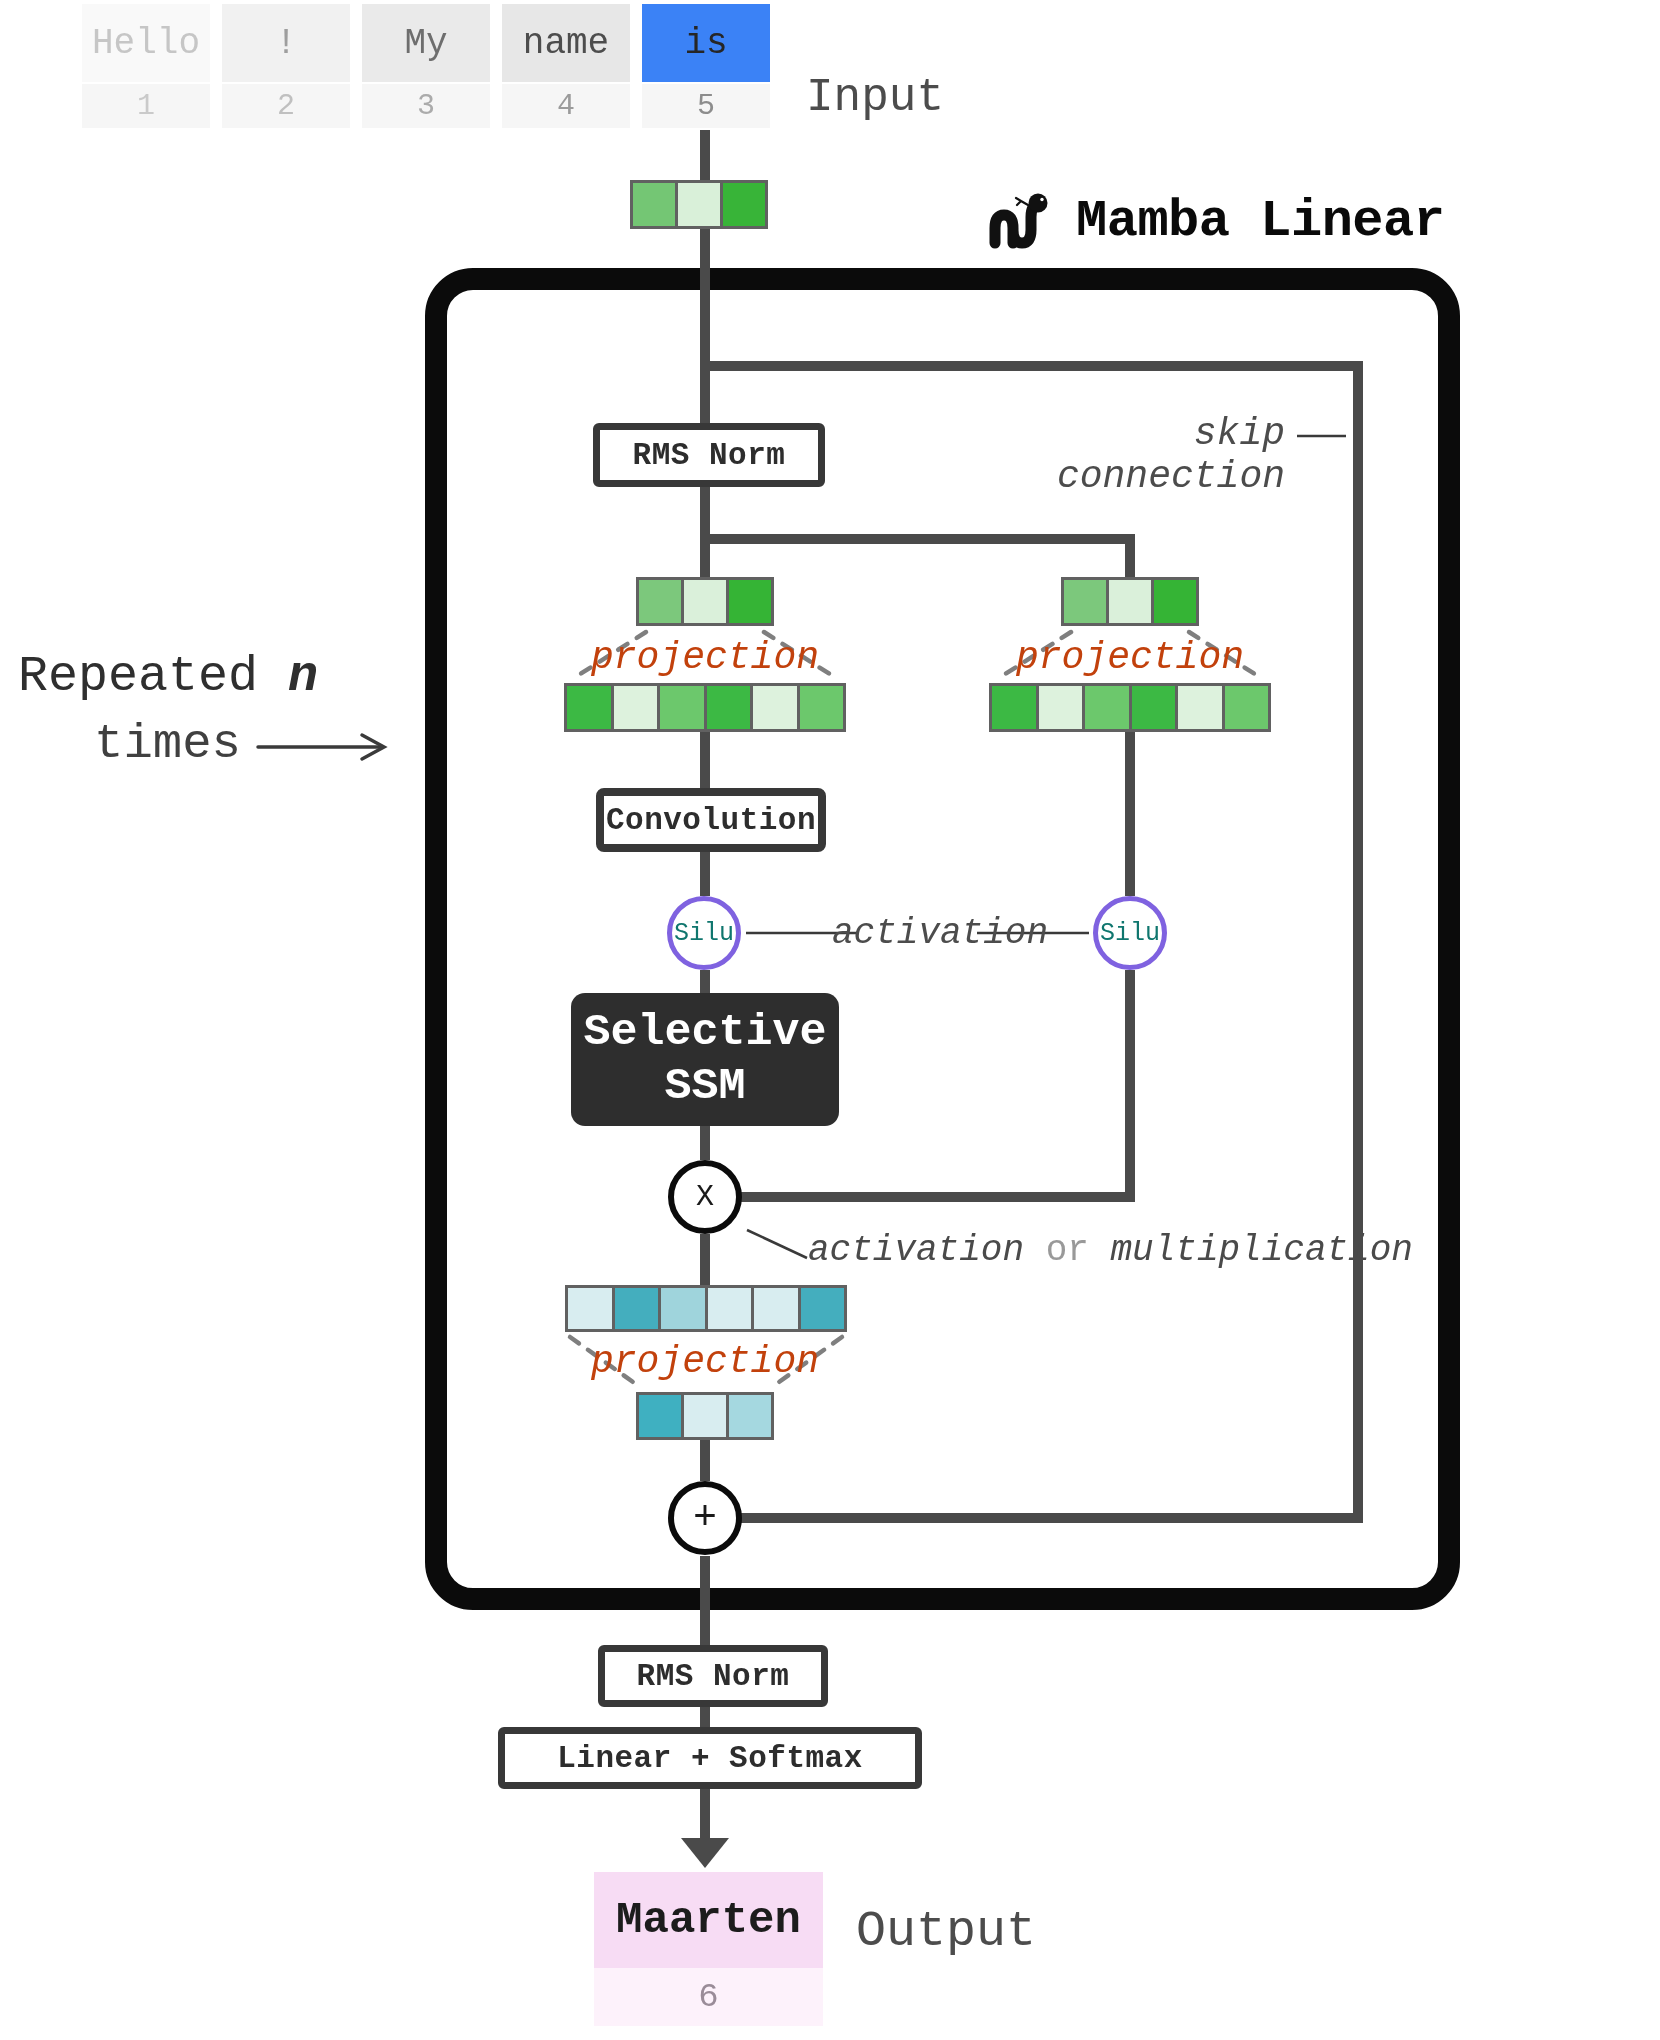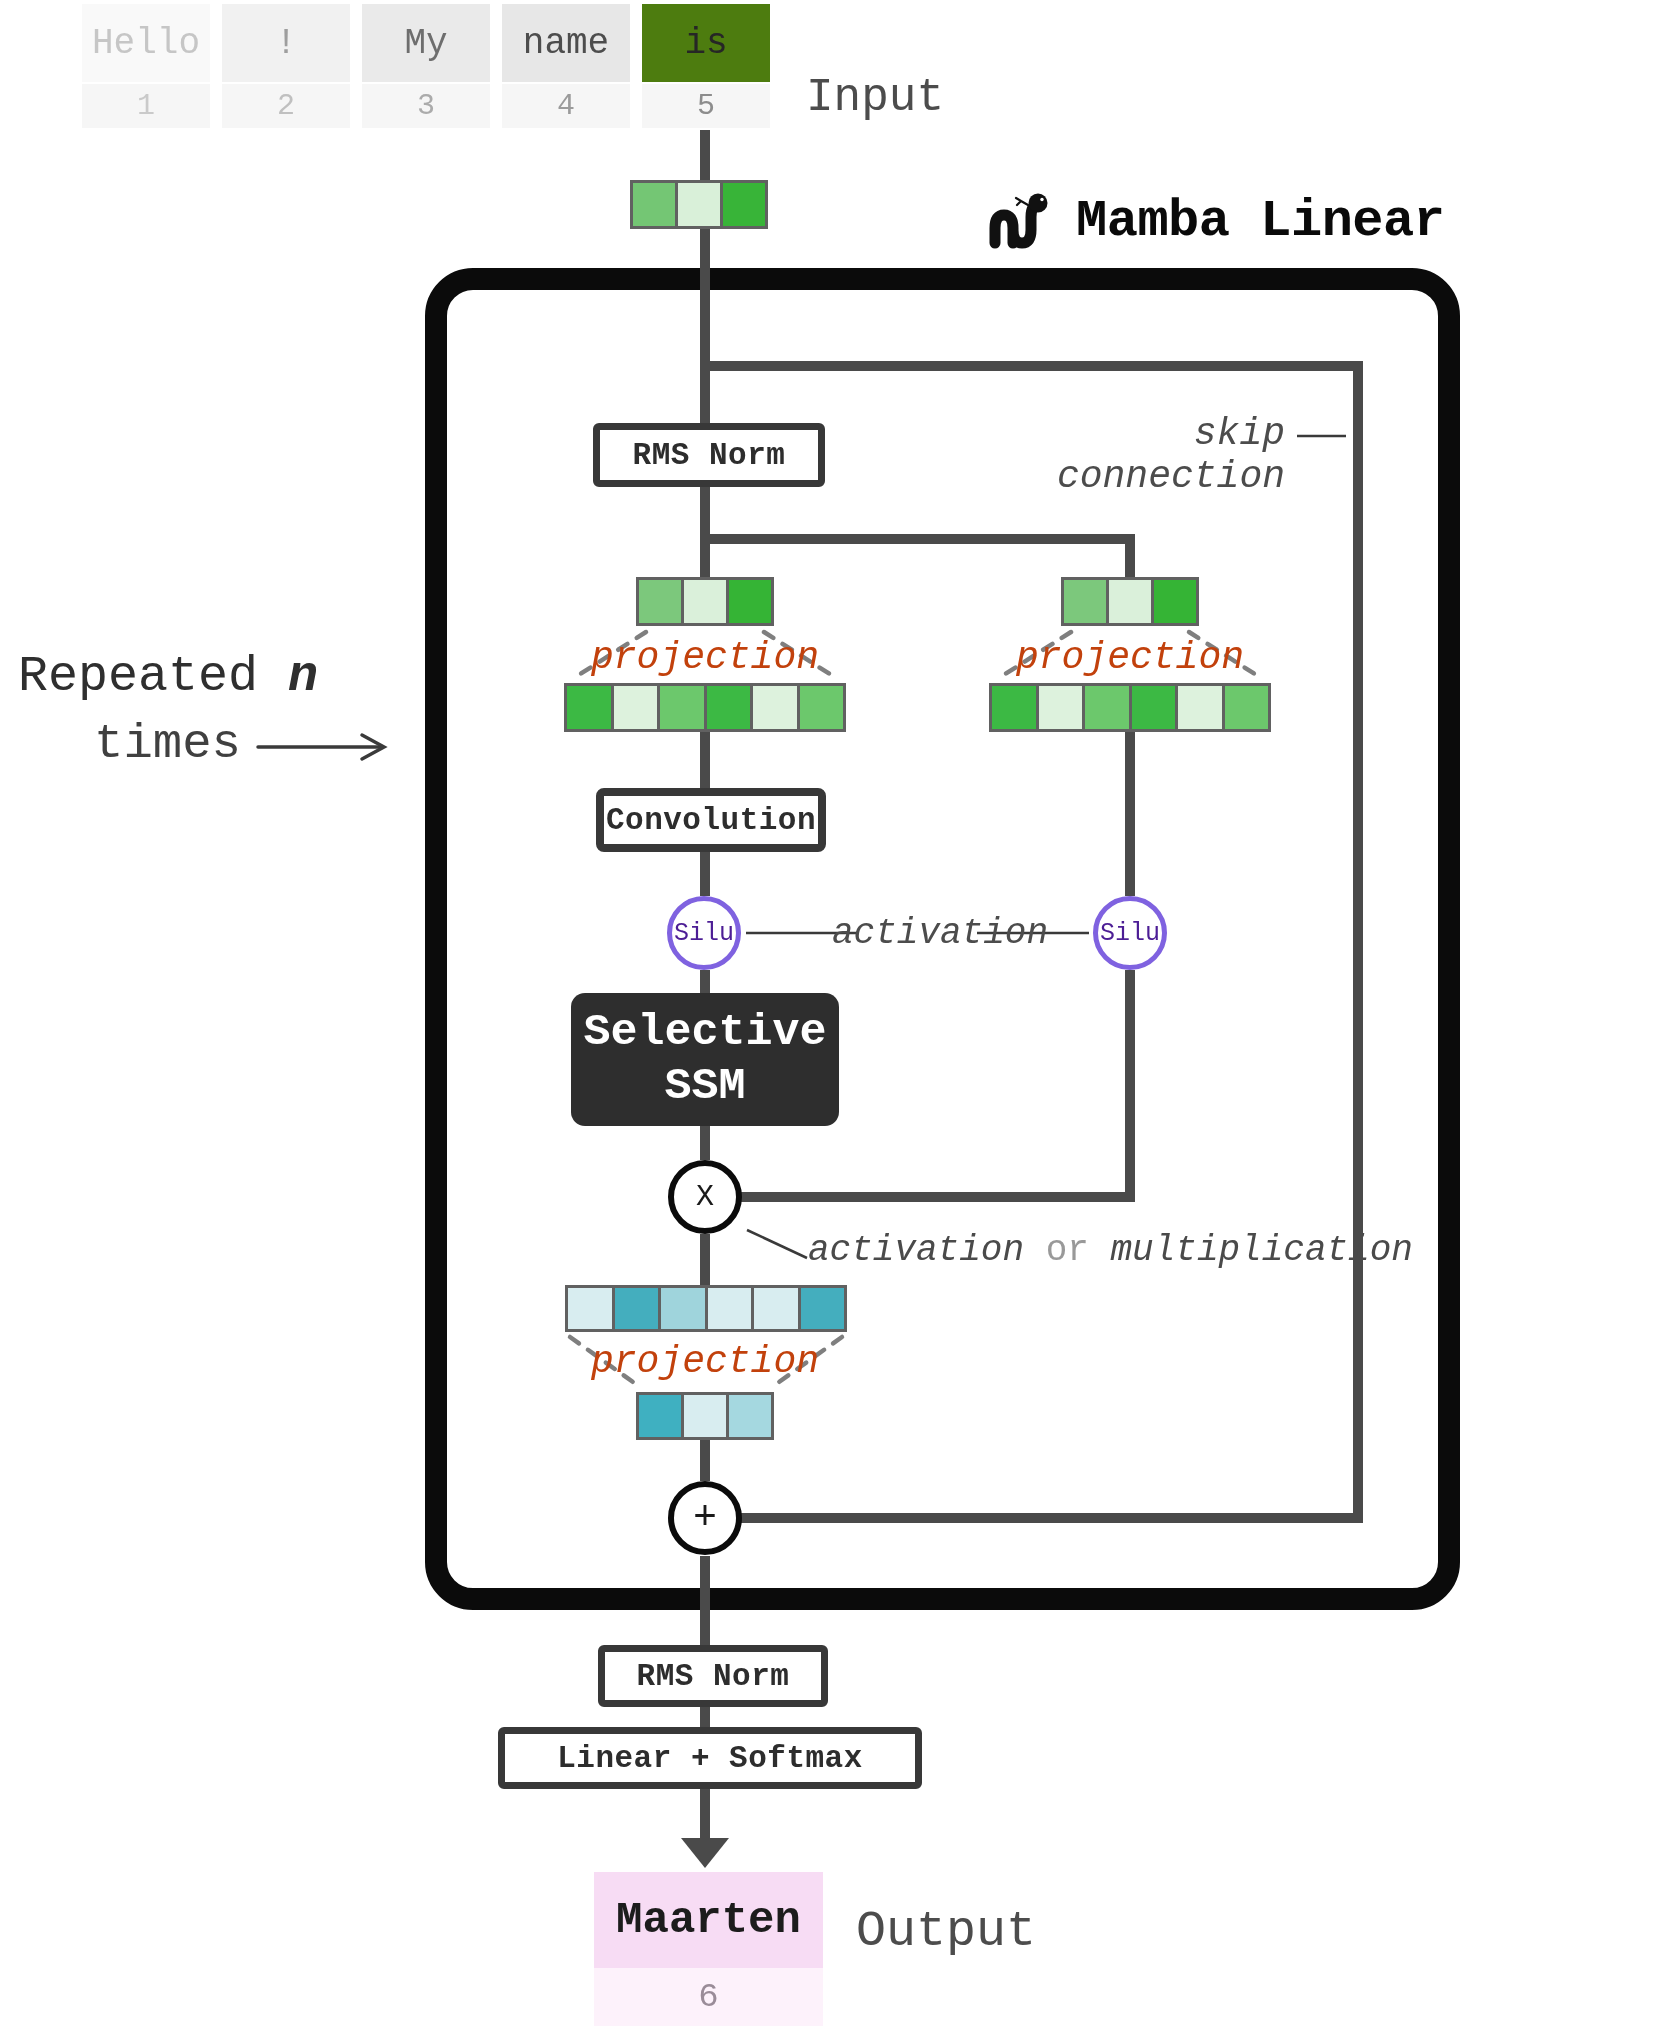--- a/index.html
+++ b/index.html
@@ -17,21 +17,21 @@
   
   .vec{position:absolute;display:flex;border:3px solid #616161;box-sizing:border-box;}
   .cell{flex:1;}
   .cell + .cell{border-left:3px solid #616161;}
   
   .node-box{position:absolute;background:#fff;border:7px solid #383838;border-radius:6px;
             box-sizing:border-box;display:flex;align-items:center;justify-content:center;
             font-weight:bold;font-size:31px;color:#2d2d2d;letter-spacing:.5px;}
   .circle{position:absolute;width:74px;height:74px;border-radius:50%;background:#fff;
           box-sizing:border-box;display:flex;align-items:center;justify-content:center;}
-  .silu{border:5px solid #7f62e0;font-size:25px;color:#4c1d95;}
+  .silu{border:5px solid #7f62e0;font-size:25px;color:#0f766e;}
   .opcirc{border:6px solid #0b0b0b;font-size:32px;color:#1a1a1a;}
   
   .mamba-box{position:absolute;left:425px;top:268px;width:1035px;height:1342px;
              box-sizing:border-box;border:22px solid #0b0b0b;border-radius:48px;background:transparent;}
   
   .lbl{position:absolute;color:#4c4c4c;}
   .italic{font-style:italic;}
   .proj-lbl{position:absolute;width:240px;text-align:center;font-style:italic;
             font-size:38px;color:#c2410c;}
   .hdr{position:absolute;display:flex;align-items:center;gap:14px;}
@@ -61,21 +61,21 @@
   </div>
   <div class="tok" style="left:362px">
     <div class="tok-word" style="background: rgb(234, 234, 234); color: rgb(110, 110, 110);">My</div>
     <div class="tok-num" style="color: rgb(171, 171, 171);">3</div>
   </div>
   <div class="tok" style="left:502px">
     <div class="tok-word" style="background: rgb(231, 231, 231); color: rgb(77, 77, 77);">name</div>
     <div class="tok-num" style="color: rgb(155, 155, 155);">4</div>
   </div>
   <div class="tok" style="left:642px">
-    <div class="tok-word" style="background: #4d7c0f; color: rgb(38, 38, 38);">is</div>
+    <div class="tok-word" style="background: #3b82f6; color: rgb(38, 38, 38);">is</div>
     <div class="tok-num" style="color: rgb(141, 141, 141);">5</div>
   </div>
 
   <div class="lbl" style="left:806px;top:72px;font-size:46px;">Input</div>
 
   <div class="mamba-box"></div>
 
   <div class="hdr" style="left:988px;top:188px;">
     <span>
       <svg width="74" height="62" viewBox="0 0 74 62">

